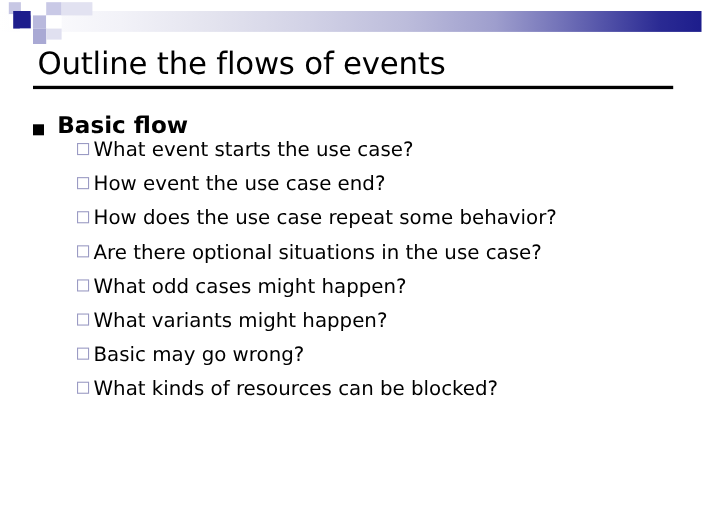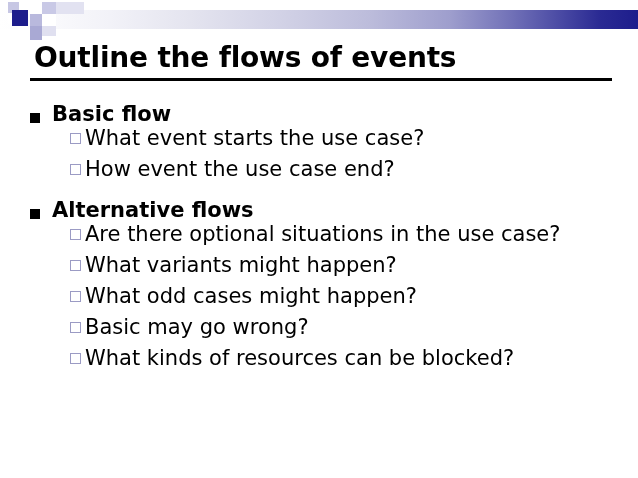--- a/index.html
+++ b/index.html
@@ -52,21 +52,21 @@
        #1d1d8c 638px);
   }
 
   
   .title {
     position: absolute;
     left: 34px;
     top: 40px;
     width: 584px;
     font-size: 28px;
-    font-weight: bold;
+    font-weight: normal;
     color: #000000;
     letter-spacing: -0.2px;
     line-height: 36px;
     white-space: nowrap;
   }
   .title-rule {
     position: absolute;
     left: 30px;
     top: 78px;
     width: 582px;
@@ -101,21 +101,21 @@
     flex: 0 0 auto;
     position: relative;
     top: -3px;
   }
   .l1-text { white-space: nowrap; }
 
   .l2 {
     display: flex;
     align-items: baseline;
     height: 31px;
-    font-size: 21px;
+    font-size: 18px;
     color: #000000;
     padding-left: 40px;
   }
   .l2-bullet {
     display: inline-block;
     width: 11px;
     height: 11px;
     border: 1px solid #9b9bc4;
     background: #ffffff;
     margin-right: 4px;
@@ -157,37 +157,37 @@
           <span class="l1-text">Basic flow</span>
         </div>
         <div class="l2">
           <span class="l2-bullet"></span>
           <span class="l2-text">What event starts the use case?</span>
         </div>
         <div class="l2">
           <span class="l2-bullet"></span>
           <span class="l2-text">How event the use case end?</span>
         </div>
+        <div class="l2">
+          <span class="l2-bullet"></span>
+          <span class="l2-text">How does the use case repeat some behavior?</span>
+        </div>
       </div>
       <div class="group">
-        <div class="l1">
-          <span class="l1-bullet"></span>
-          <span class="l1-text">Alternative flows</span>
-        </div>
         <div class="l2">
           <span class="l2-bullet"></span>
           <span class="l2-text">Are there optional situations in the use case?</span>
         </div>
         <div class="l2">
           <span class="l2-bullet"></span>
-          <span class="l2-text">What variants might happen?</span>
+          <span class="l2-text">What odd cases might happen?</span>
         </div>
         <div class="l2">
           <span class="l2-bullet"></span>
-          <span class="l2-text">What odd cases might happen?</span>
+          <span class="l2-text">What variants might happen?</span>
         </div>
         <div class="l2">
           <span class="l2-bullet"></span>
           <span class="l2-text">Basic may go wrong?</span>
         </div>
         <div class="l2">
           <span class="l2-bullet"></span>
           <span class="l2-text">What kinds of resources can be blocked?</span>
         </div>
       </div>

